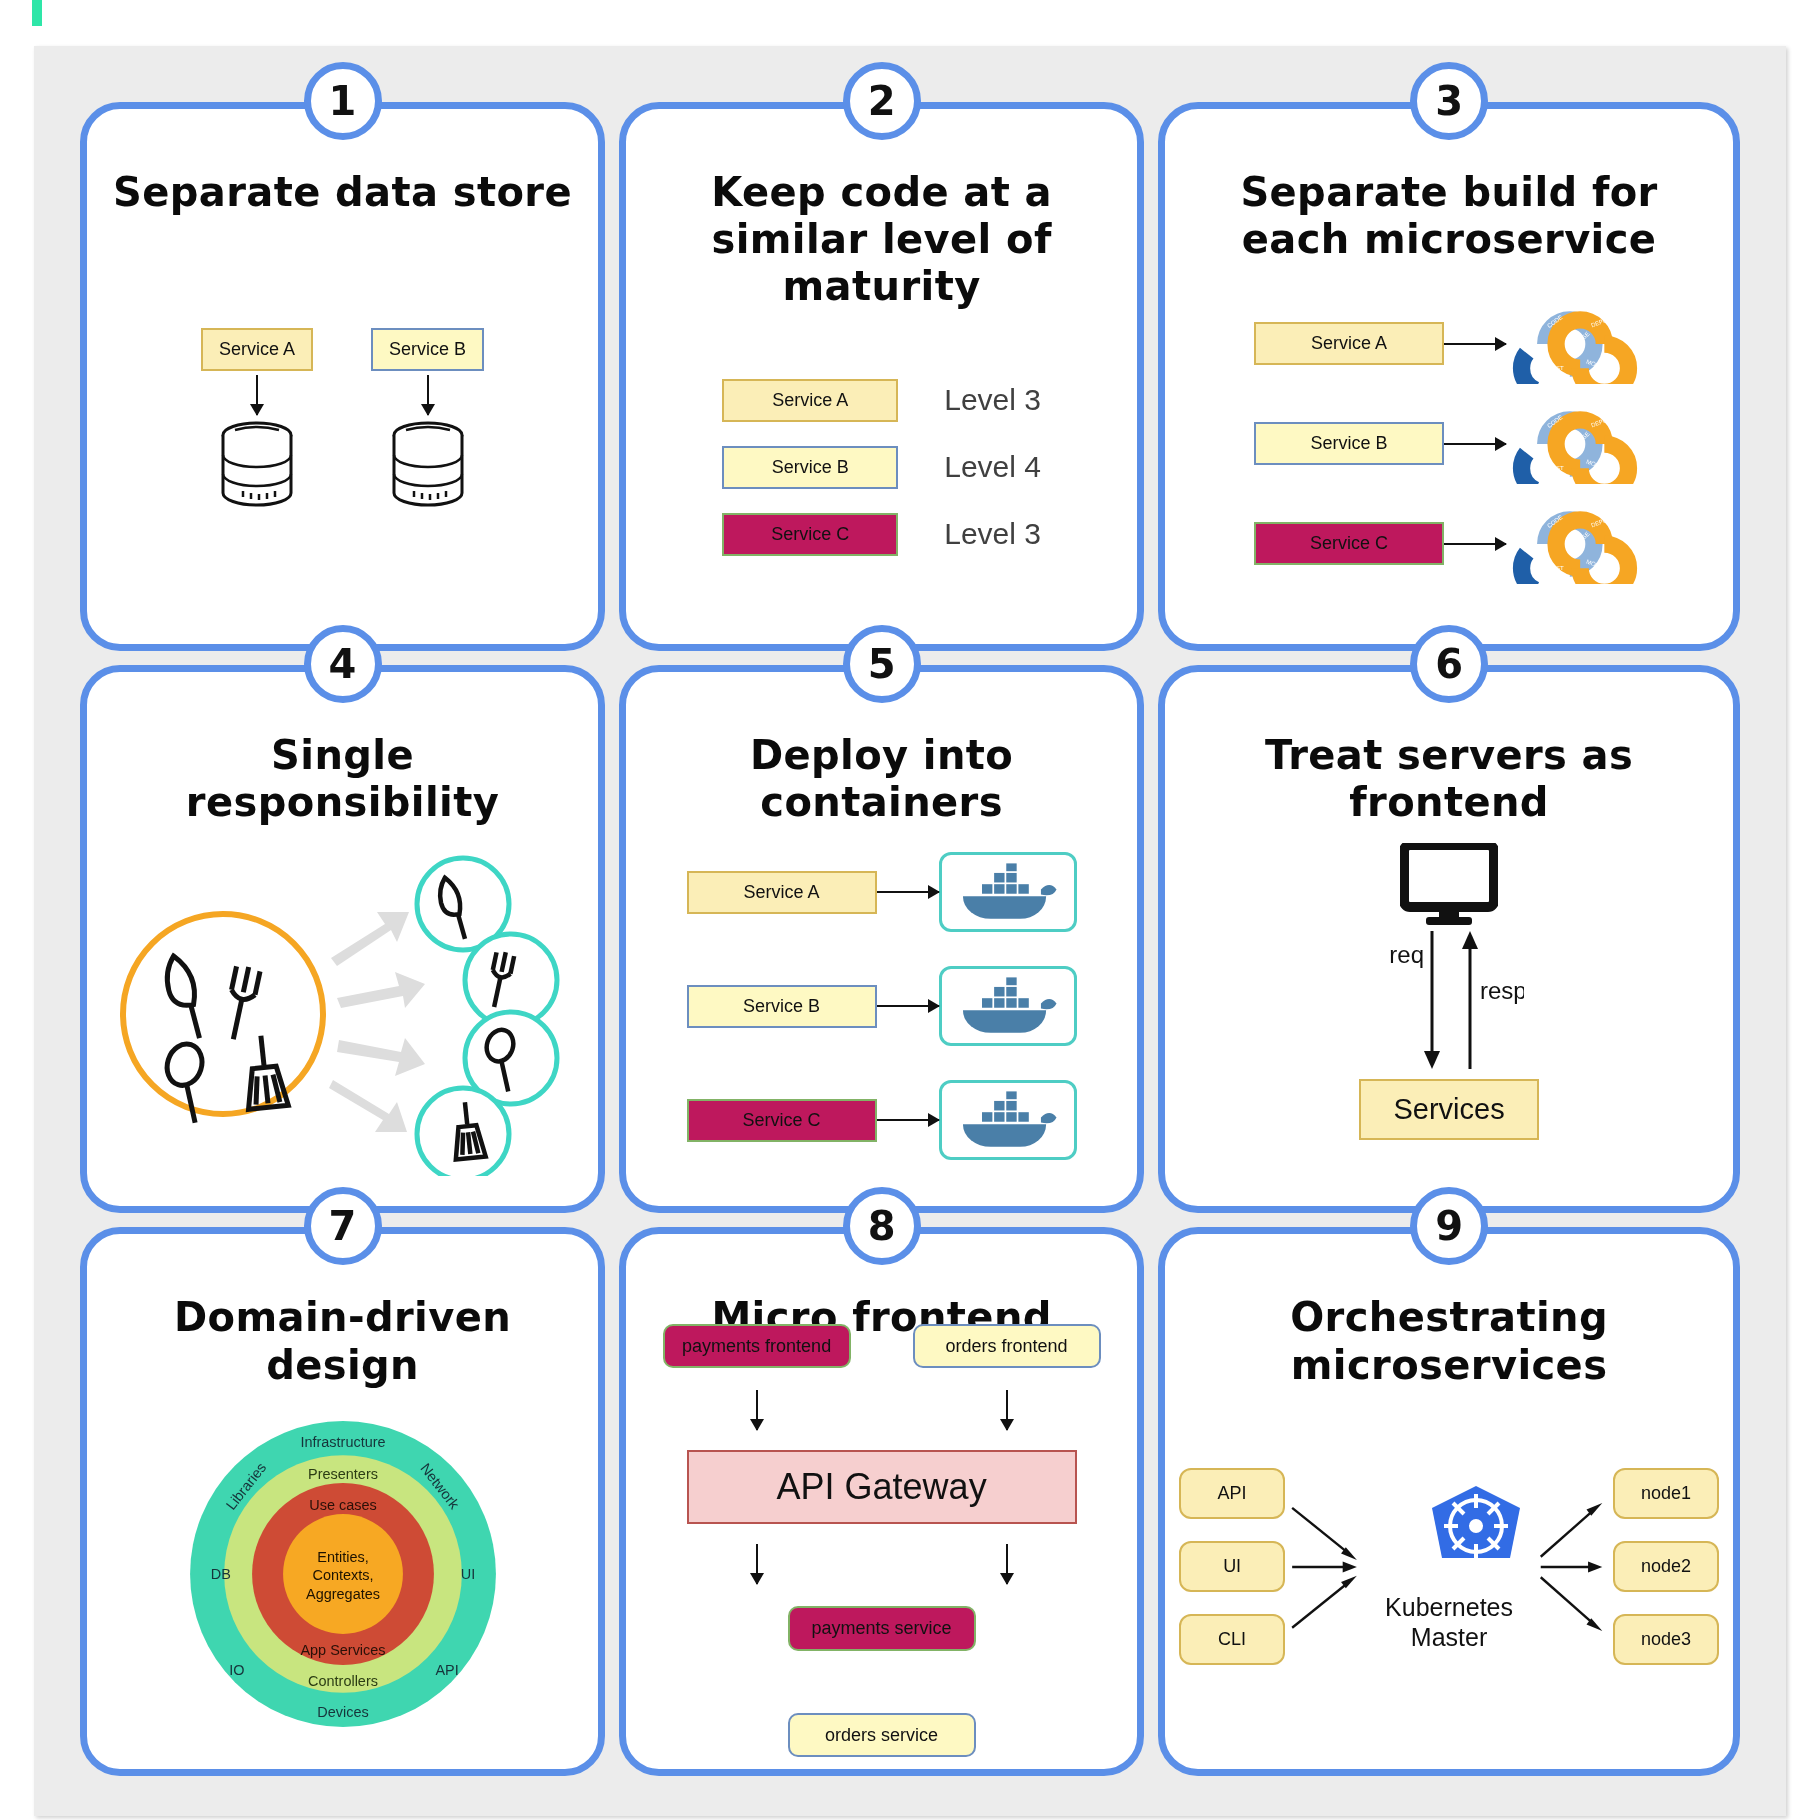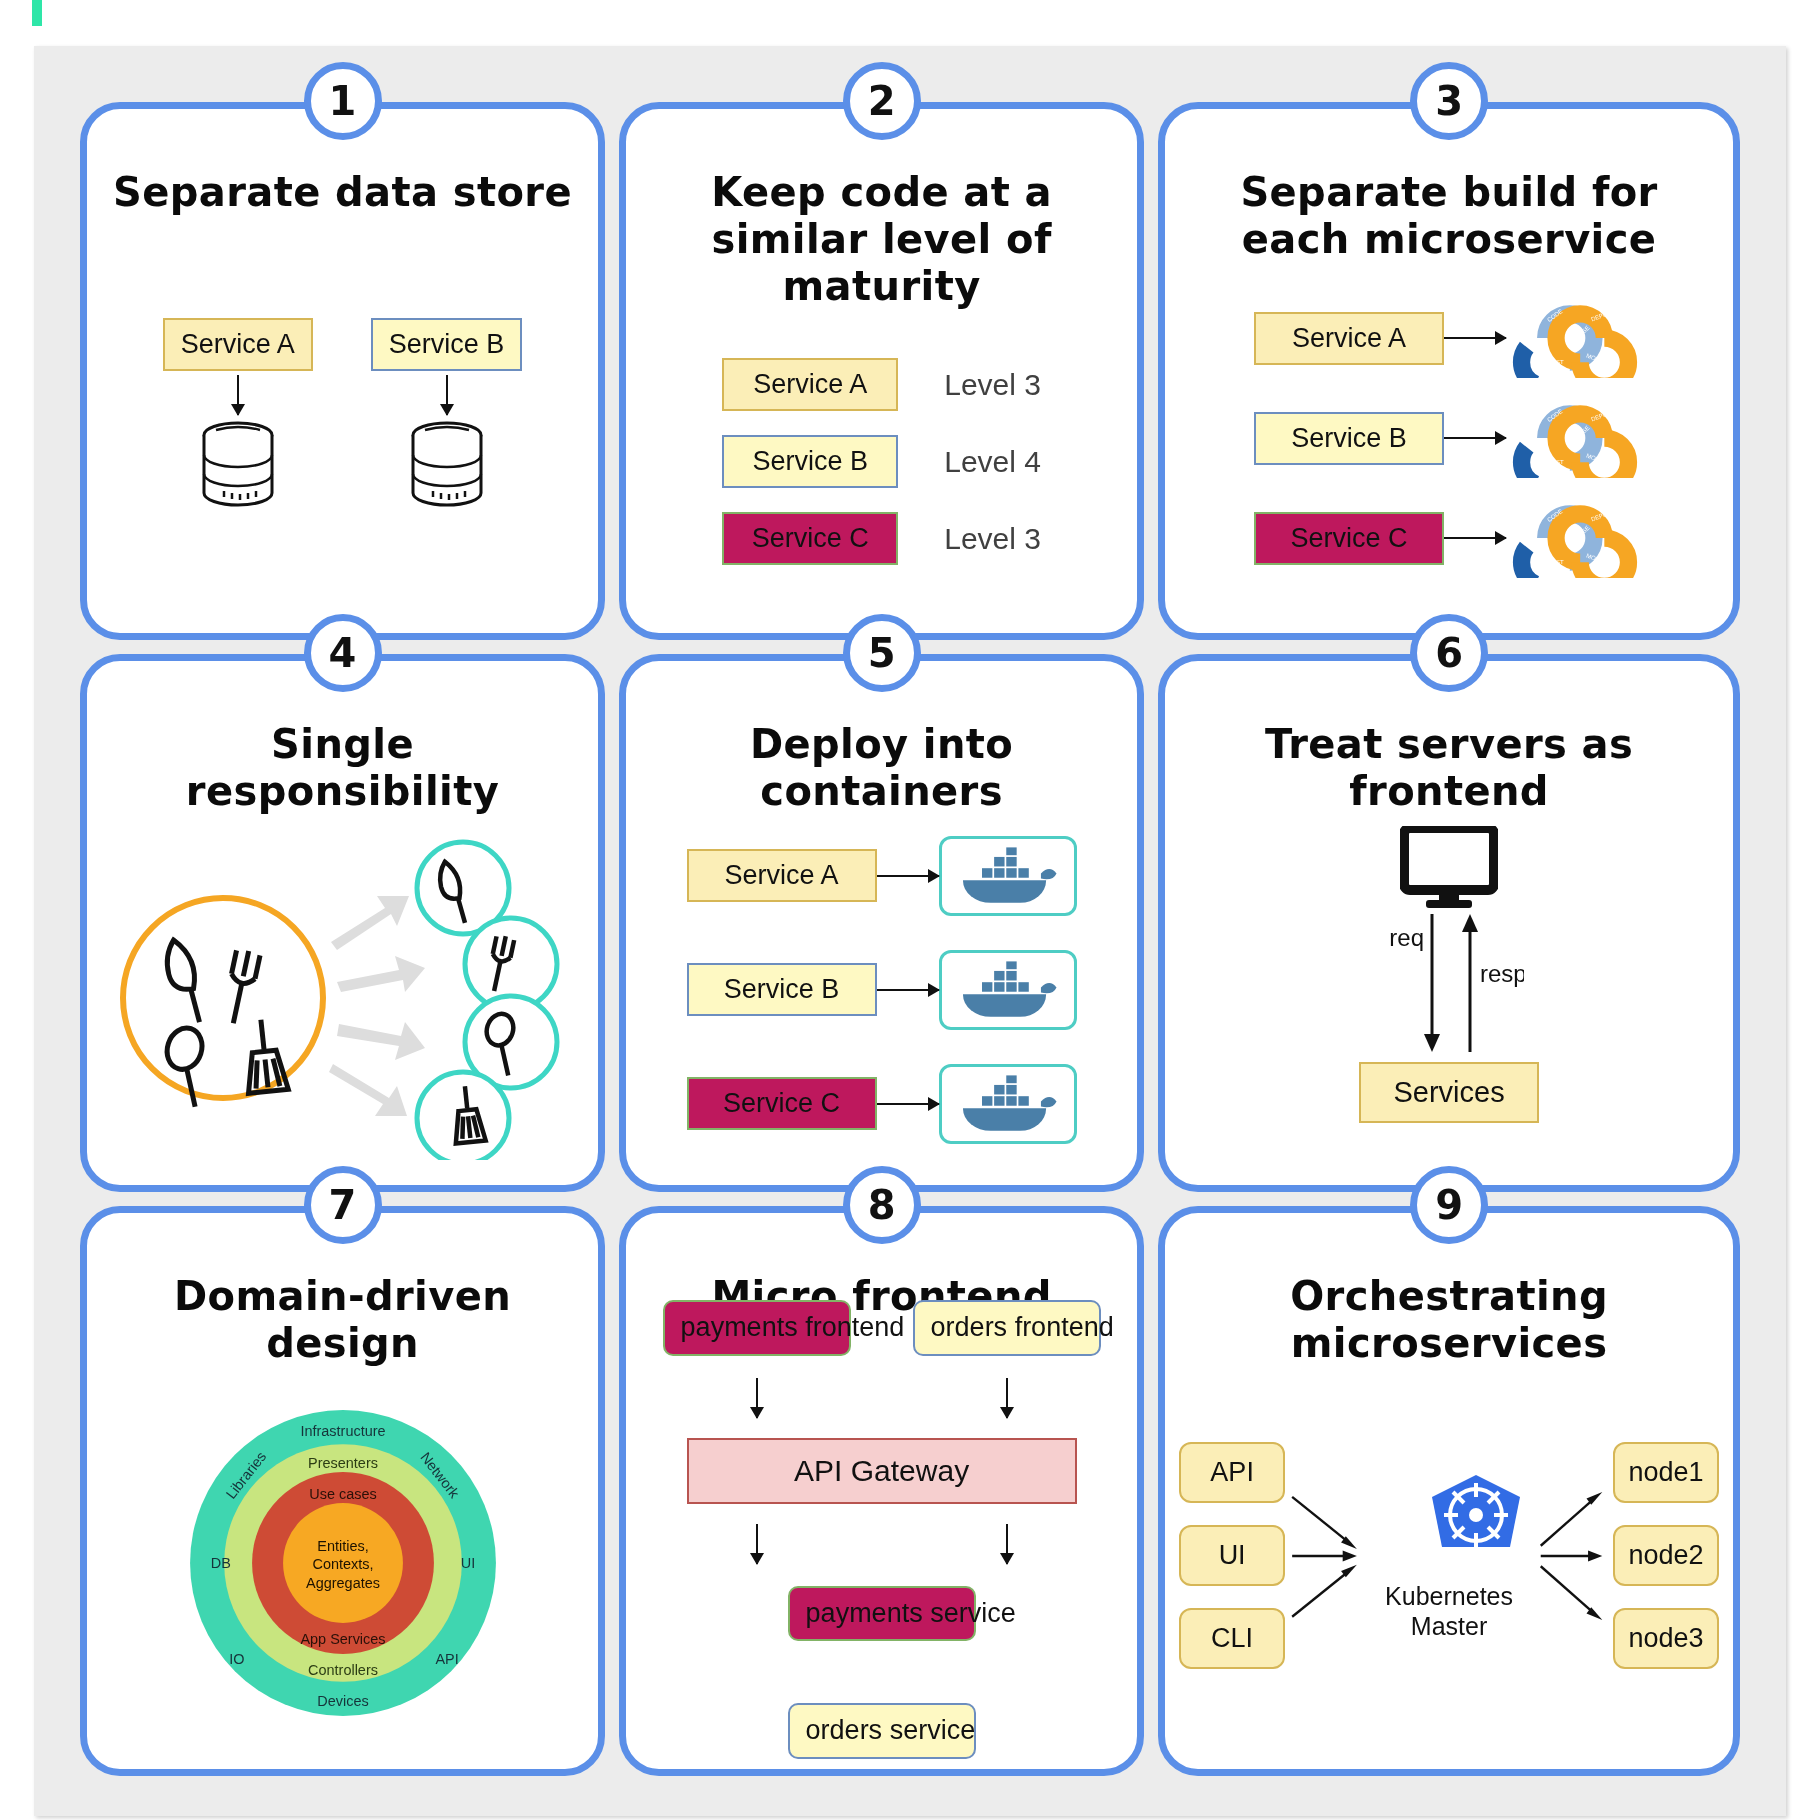--- a/index.html
+++ b/index.html
@@ -60,21 +60,21 @@
     max-width:97%;
   }
   .body{
     flex:1;width:100%;
     display:flex;align-items:center;justify-content:center;
     position:relative;
   }
   
   .chip{
     font-family:"Liberation Sans", sans-serif;
-    font-size:27px;color:#111;
+    font-size:18px;color:#111;
     padding:9px 16px;
     border:2px solid;
     text-align:center;
     white-space:nowrap;
     box-sizing:border-box;
   }
   .chip.yellow{background:#fbeeb7;border-color:#d6b656;}
   .chip.blue{background:#fef9c3;border-color:#6c8ebf;}
   .chip.green{background:#be185d;border-color:#82b366;}
   .chip.red{background:#f6cfcf;border-color:#b85450;}
@@ -470,21 +470,21 @@
           <div class="chip blue round">orders frontend</div>
         </div>
         <div class="c8arrows" style="margin:6px 0 4px 0;">
           <div class="acol">
                 <div class="arrowdown"></div>
               </div>
           <div class="acol">
                 <div class="arrowdown"></div>
               </div>
         </div>
-        <div class="chip red gatewaybar" style="font-size:30px;padding:14px 26px;">API Gateway</div>
+        <div class="chip red gatewaybar" style="font-size:36px;padding:14px 26px;">API Gateway</div>
         <div class="c8arrows" style="margin:4px 0 6px 0;">
           <div class="acol">
                 <div class="arrowdown"></div>
               </div>
           <div class="acol">
                 <div class="arrowdown"></div>
               </div>
         </div>
         <div class="c8bot">
           <div class="chip green round">payments service</div>

